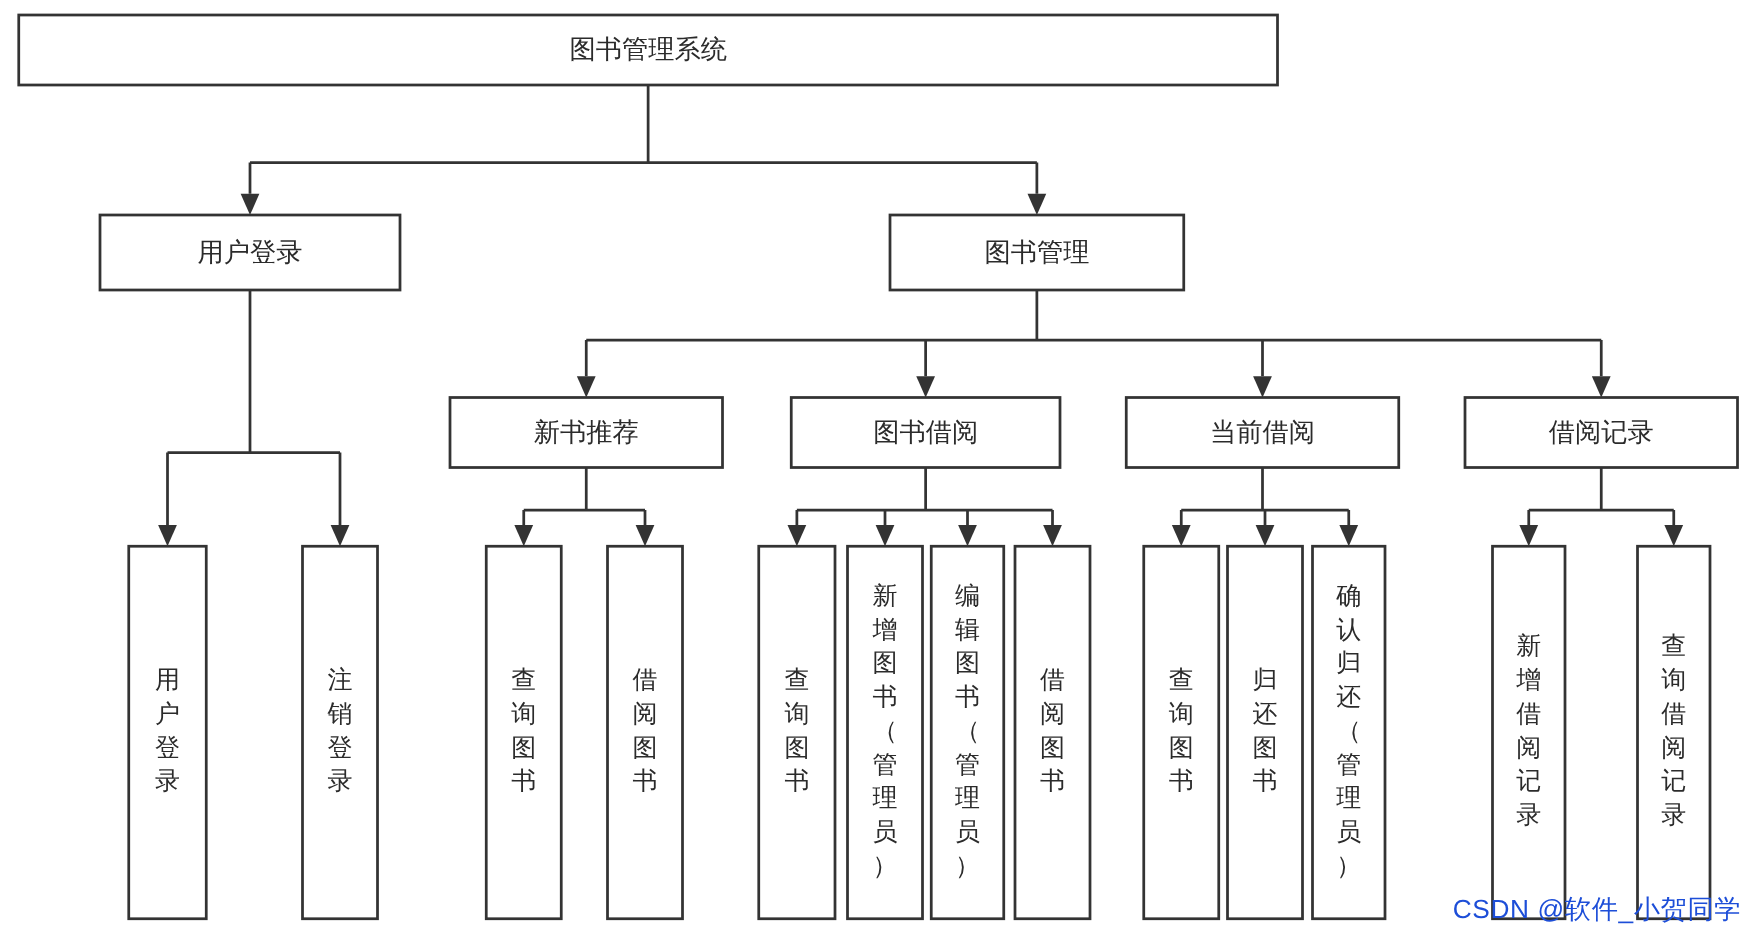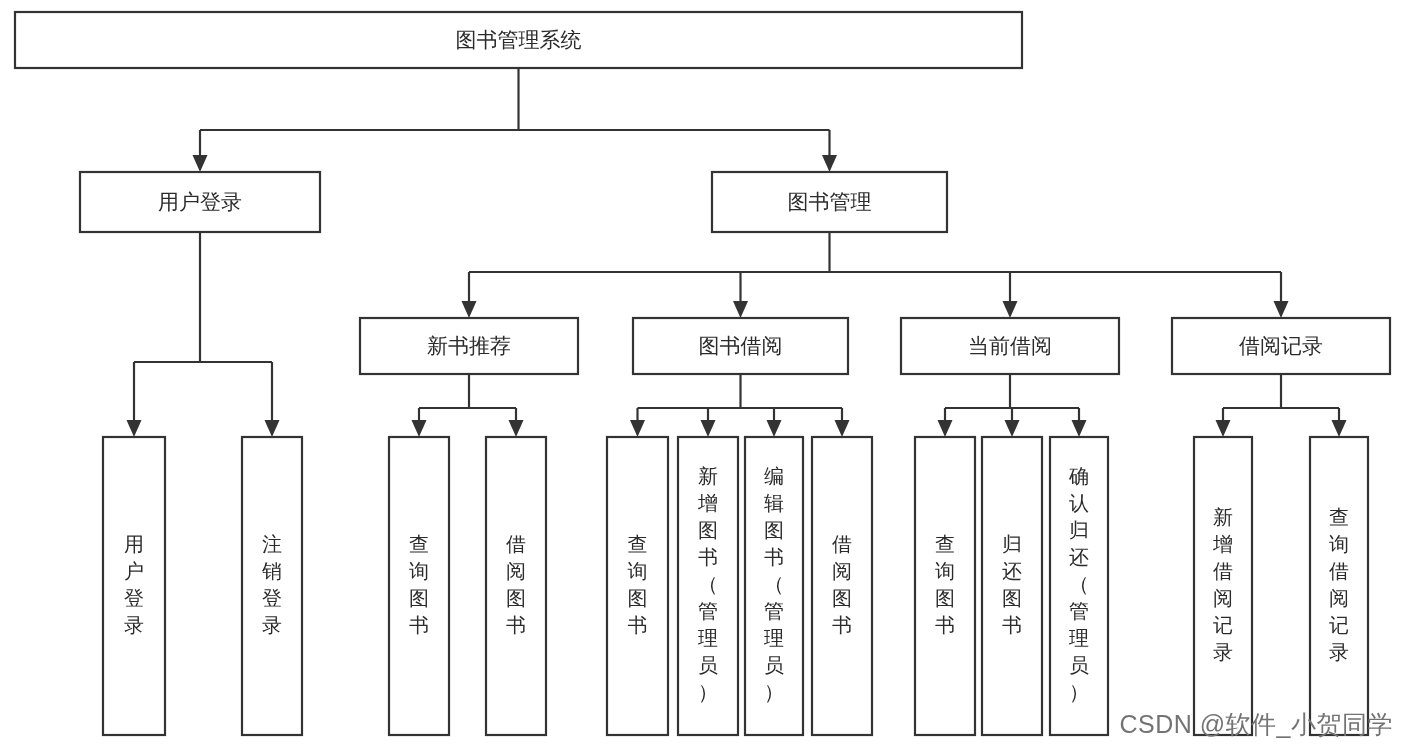--- a/index.html
+++ b/index.html
@@ -52,22 +52,22 @@
     font-size: 20px;
     fill: #2b2b2b;
     dominant-baseline: middle;
     text-anchor: middle;
   }
   .watermark {
     position: absolute;
     right: 12px;
     bottom: 6px;
     font-family: "Liberation Sans", "DejaVu Sans", sans-serif;
-    font-size: 25px;
-    color: #737373;
+    font-size: 21px;
+    color: #1d4ed8;
     white-space: nowrap;
     letter-spacing: 0.5px;
   }
 </style>
 </head>
 <body>
 
 <div id="diagram-root">
 
   <svg id="flow" viewBox="0 0 1405 747">

